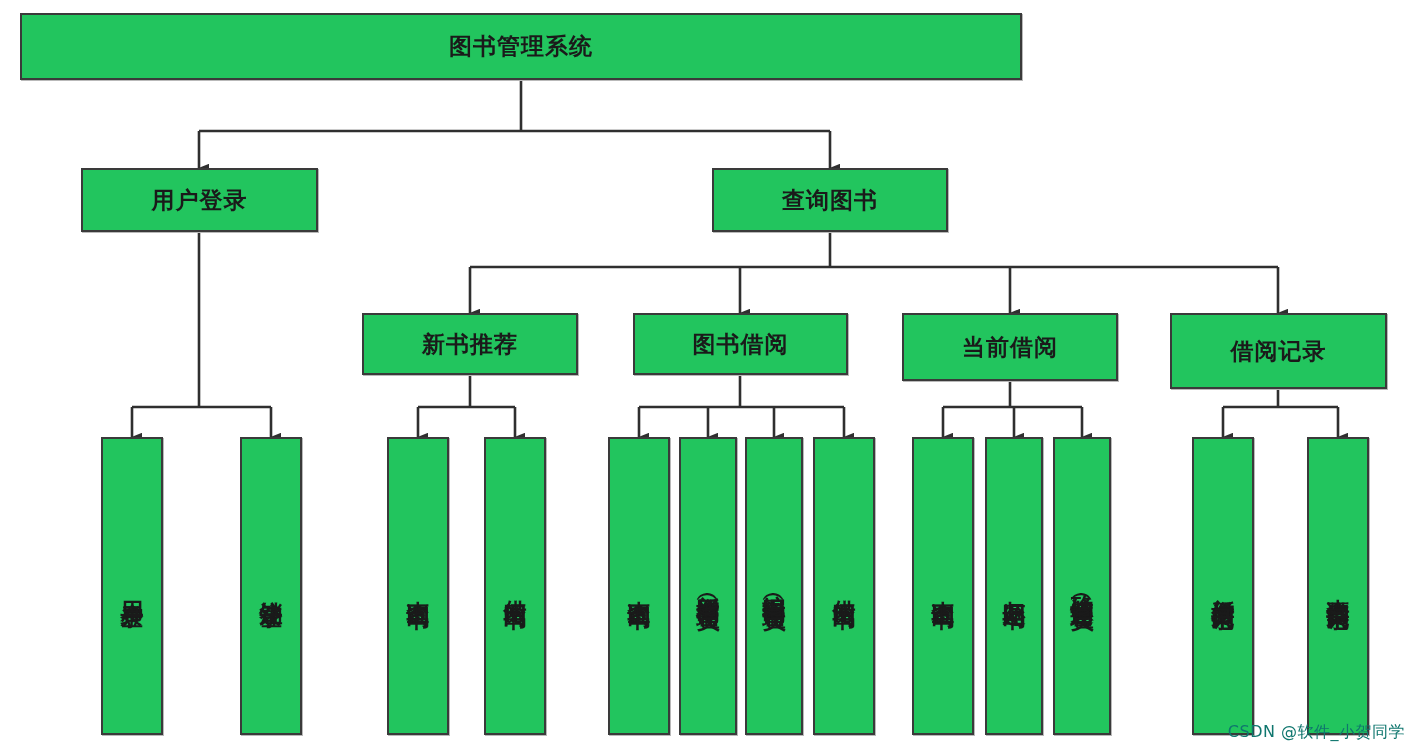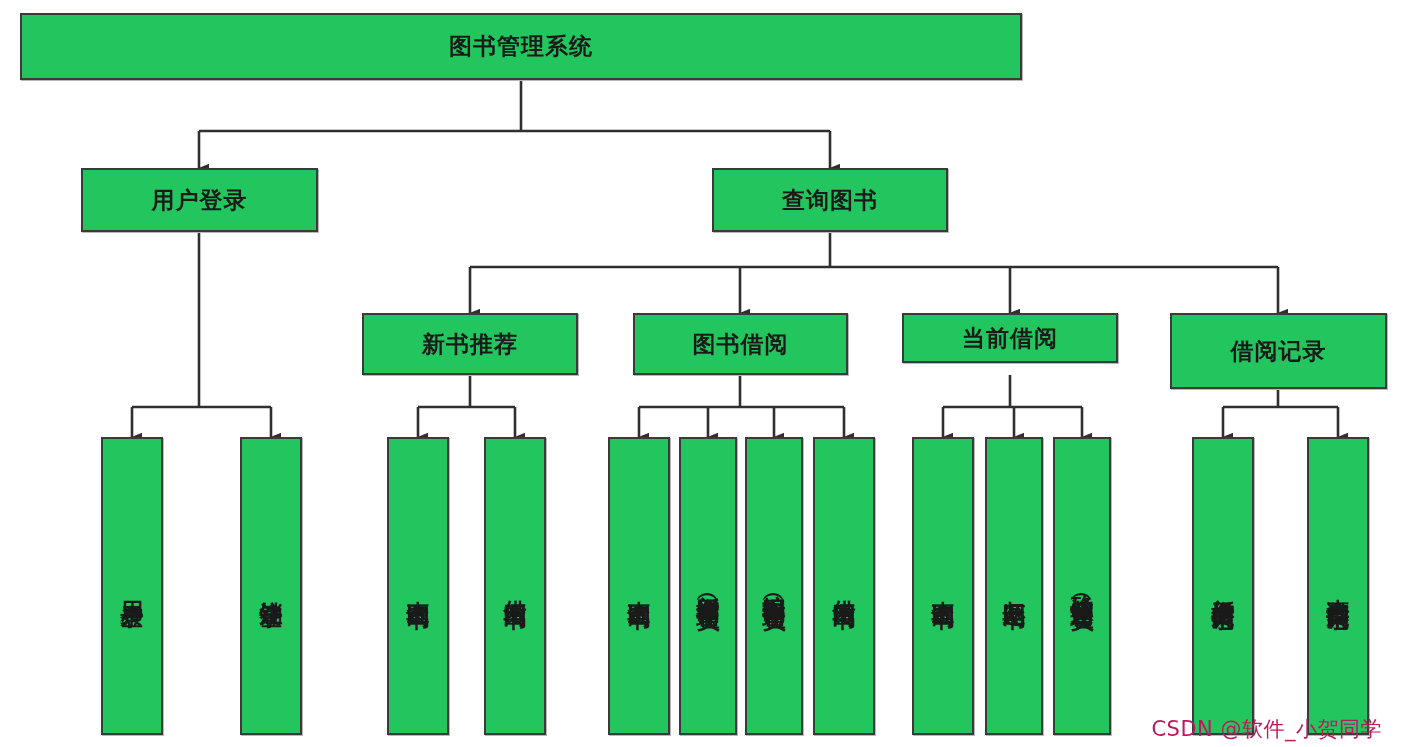--- a/index.html
+++ b/index.html
@@ -54,24 +54,24 @@
     padding: 4px 0;
   }
   .node-v .vtext {
     writing-mode: vertical-rl;
     text-orientation: upright;
     display: block;
     max-height: 100%;
   }
   .watermark {
     position: absolute;
-    right: 23px;
+    right: 0;
     bottom: 4px;
-    font-size: 21px;
-    color: #be185d;
+    font-size: 16px;
+    color: #0f766e;
     letter-spacing: 0.5px;
     white-space: nowrap;
     font-family: "DejaVu Sans", "Liberation Sans", sans-serif;
   }
 </style>
 </head>
 <body>
 
 <div id="canvas">
 
@@ -127,21 +127,21 @@
       </div>
       <div class="node node-h" style="left: 712px; top: 168px; width: 236px; height: 64px;">
         <span class="">查询图书</span>
       </div>
       <div class="node node-h" style="left: 362px; top: 313px; width: 216px; height: 62px;">
         <span class="">新书推荐</span>
       </div>
       <div class="node node-h" style="left: 633px; top: 313px; width: 215px; height: 62px; text-align: right;">
         <span class="">图书借阅</span>
       </div>
-      <div class="node node-h" style="left: 902px; top: 313px; width: 216px; height: 50px;">
+      <div class="node node-h" style="left: 902px; top: 313px; width: 216px; height: 68px;">
         <span class="">当前借阅</span>
       </div>
       <div class="node node-h" style="left: 1170px; top: 313px; width: 217px; height: 76px;">
         <span class="">借阅记录</span>
       </div>
       <div class="node node-v" style="left: 101px; top: 437px; width: 62px; height: 298px;">
         <span class="vtext">用户登录</span>
       </div>
       <div class="node node-v" style="left: 240px; top: 437px; width: 62px; height: 298px;">
         <span class="vtext">注销登录</span>

